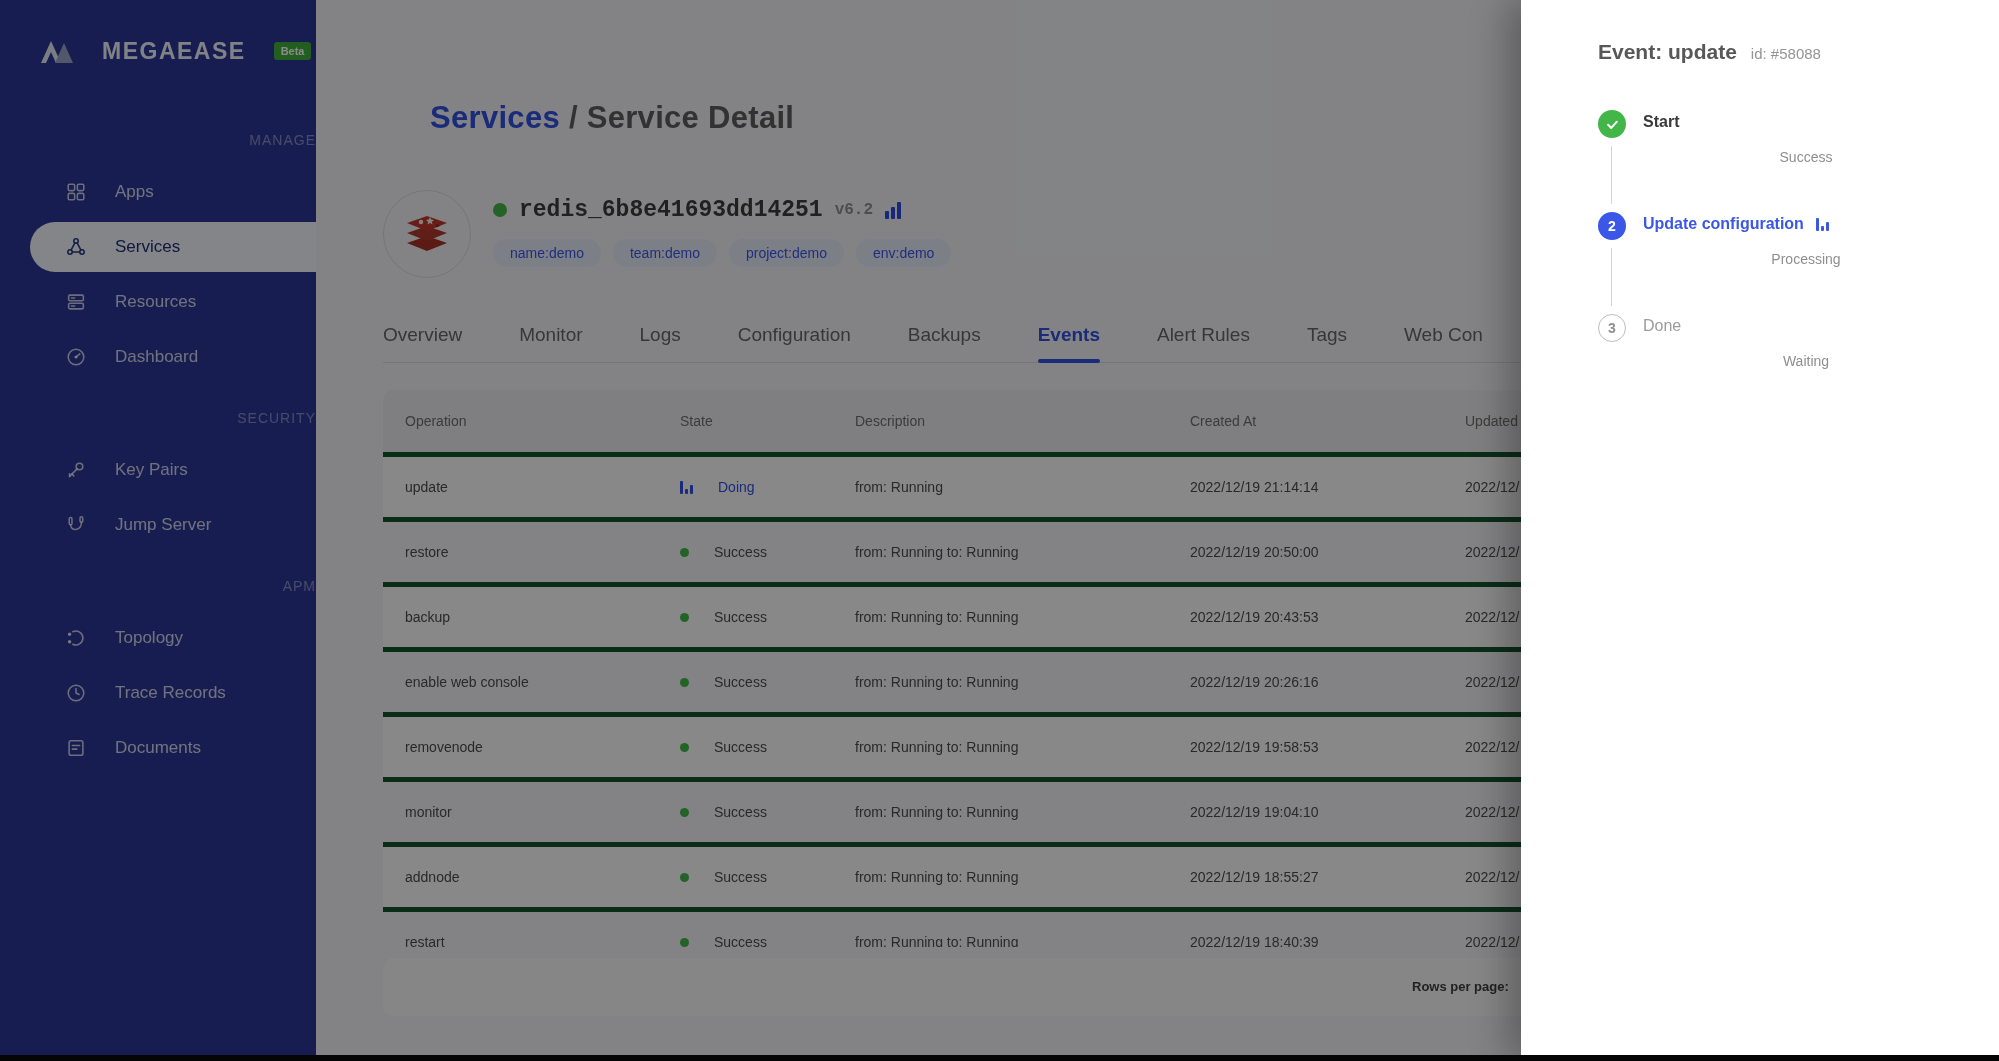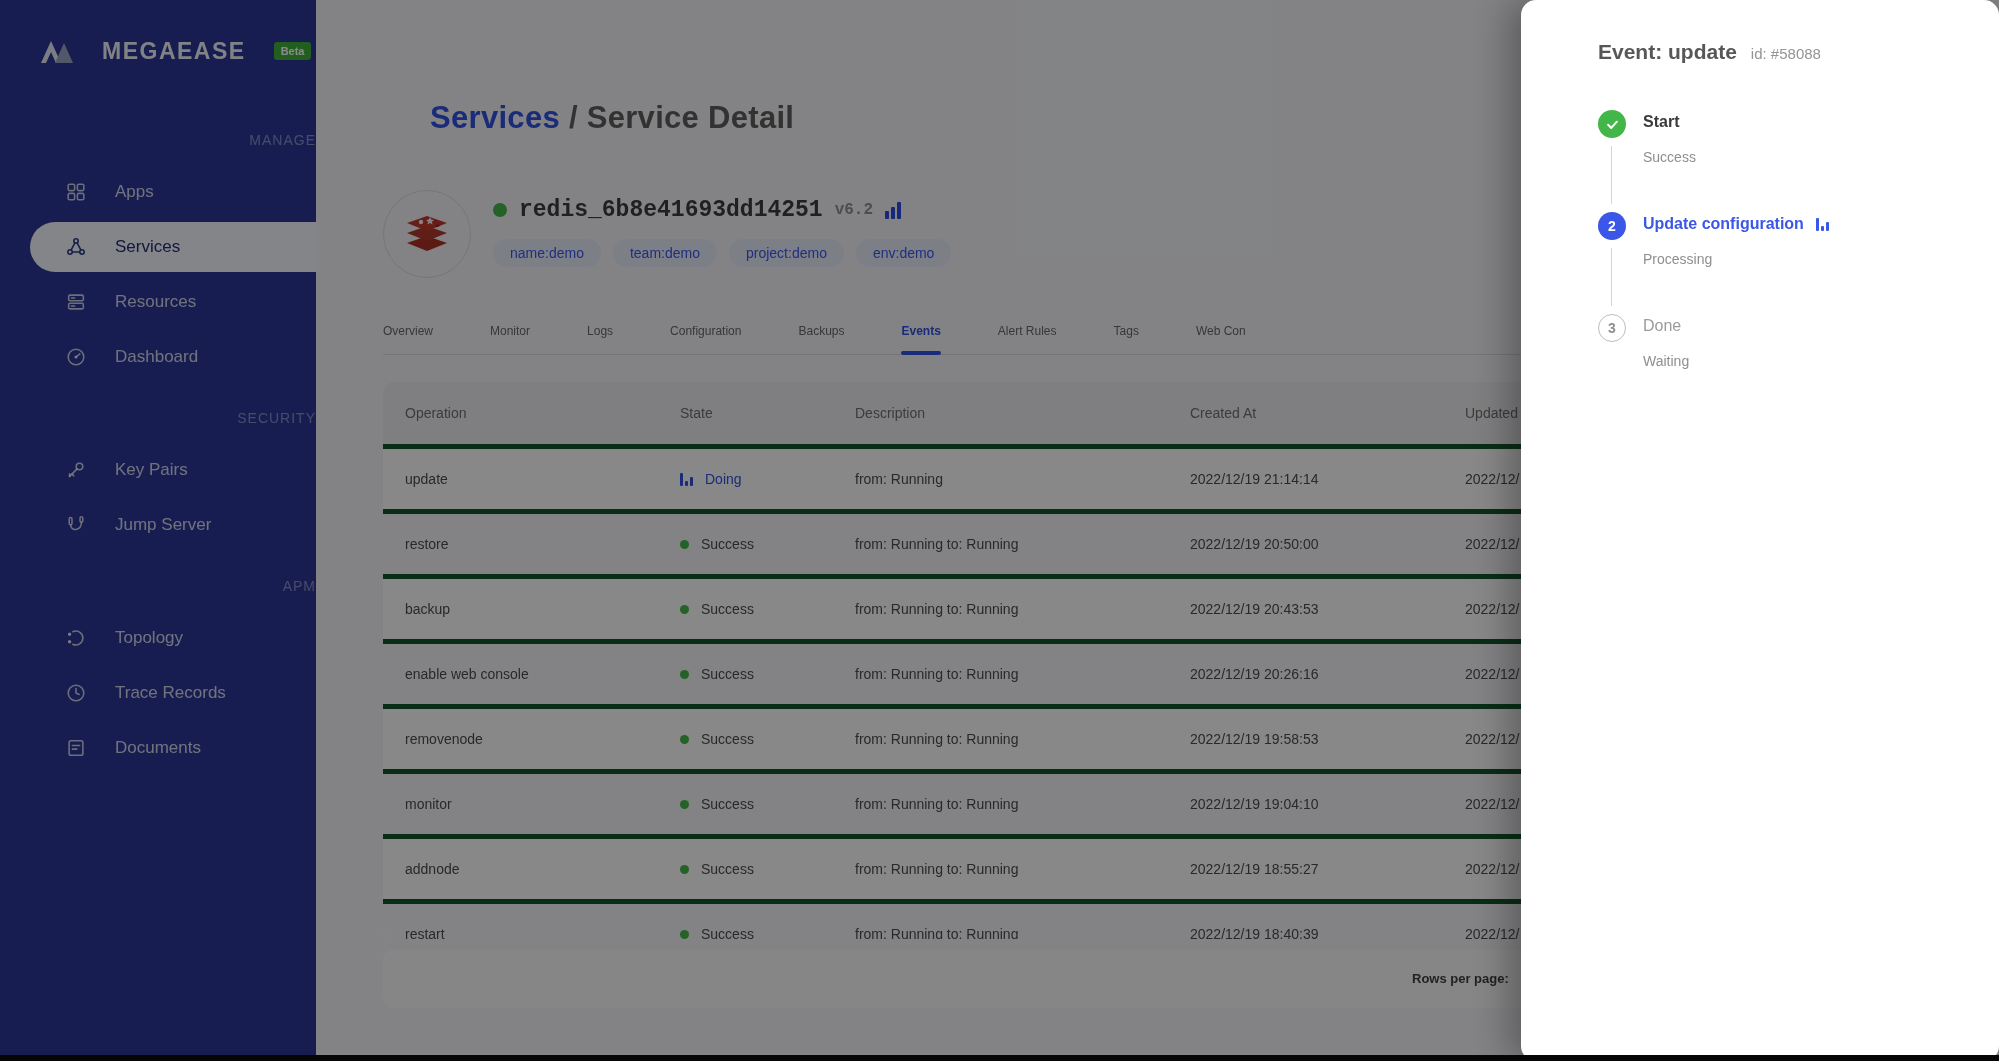--- a/index.html
+++ b/index.html
@@ -32,48 +32,48 @@
   .status-dot { width:14px; height:14px; border-radius:50%; background:#43b649; }
   .service-name { font-size:23px; font-weight:600; color:#3c3c3c; }
   .service-version { font-size:16px; color:#8e8e8e; font-weight:600; }
   .bars-icon { display:flex; align-items:flex-end; gap:2px; height:18px; cursor:pointer; }
   .bars-icon i { display:block; width:4px; background:#2b48e0; border-radius:1px; }
   .tag-row { margin-top:16px; display:flex; gap:12px; }
   .tag-pill { background:#e7eaf9; color:#3a57e8; font-size:14px; padding:6px 17px; border-radius:15px; cursor:pointer; }
 
   
   .tabs { margin-top:46px; display:flex; gap:57px; }
-  .tab { font-size:12px; color:#666; padding-bottom:16px; position:relative; cursor:pointer; white-space:nowrap; }
+  .tab { font-size:19px; color:#666; padding-bottom:16px; position:relative; cursor:pointer; white-space:nowrap; }
   .tab.active { color:#2f50e0; font-weight:600; }
   .tab.active::after { content:""; position:absolute; left:0; right:0; bottom:-1px; height:4px; border-radius:2px; background:#2f50e0; }
   .tabs-sep { height:1px; background:#d8d8d8; }
 
   
   .table { margin-top:27px; width:1430px; background:#fbfbfd; border-radius:10px; overflow:hidden; height:557px; }
   .trow { display:grid; grid-template-columns:275px 175px 335px 275px 1fr; align-items:center; padding-left:22px; }
   .thead { height:62px; background:#ebebee; color:#6e6e6e; font-size:14px; }
   .tbody .trow { height:65px; font-size:14px; color:#4c4c4c; border-top:5px solid #14532d; }
   .tbody .trow:nth-child(even) { background:#f3f3f6; }
-  .state-cell { display:flex; align-items:center; gap:12px; }
+  .state-cell { display:flex; align-items:center; gap:25px; }
   .state-cell .dot { width:9px; height:9px; border-radius:50%; background:#43b649; }
   .state-doing { color:#2f50e0; }
   .state-doing .mini-bars i { background:#2f50e0; }
   .mini-bars { display:flex; align-items:flex-end; gap:2px; height:14px; }
   .mini-bars i { display:block; width:3px; border-radius:1px; background:#43b649; }
 
   .pagination { margin-top:11px; width:1430px; height:58px; background:#f7f7f9; border-radius:10px; position:relative; }
   .rows-per-page { position:absolute; left:1029px; top:21px; font-size:13px; font-weight:600; color:#3f3f3f; }
 
   
   .backdrop { position:absolute; inset:0; background:rgba(0,0,0,0.46); z-index:40; }
-  .drawer { position:absolute; top:0; right:0; width:478px; height:1061px; background:#ffffff; z-index:50; box-shadow:-14px 0 34px rgba(0,0,0,0.28); padding:40px 30px 0 77px;border-radius:15px; }
+  .drawer { position:absolute; top:0; right:0; width:478px; height:1061px; background:#ffffff; z-index:50; box-shadow:-14px 0 34px rgba(0,0,0,0.28); padding:40px 30px 0 77px; }
   .drawer-title-row { display:flex; align-items:baseline; gap:14px; }
   .drawer-title { font-size:21px; font-weight:600; color:#575757; }
   .drawer-id { font-size:15px; color:#949494; }
-  .steps { margin-top:46px; }
+  .steps { margin-top:46px;text-align:center; }
   .step { position:relative; padding-left:45px; height:102px; }
   .step:last-child { height:auto; }
   .step-badge { position:absolute; left:0; top:0; width:28px; height:28px; border-radius:50%; display:flex; align-items:center; justify-content:center; font-size:14px; font-weight:600; }
   .step.done .step-badge { background:#43b649; color:#fff; }
   .step.active .step-badge { background:#3a57e8; color:#fff; }
   .step.waiting .step-badge { background:#fff; border:1px solid #bdbdbd; color:#8f8f8f; }
   .step-title { font-size:16px; color:#3a3a3a; font-weight:600; padding-top:3px; display:flex; align-items:center; gap:12px; }
   .step.active .step-title { color:#3a57e8; }
   .step.waiting .step-title { color:#9b9b9b; font-weight:400; }
   .step-sub { margin-top:18px; font-size:14px; color:#8f8f8f; }

